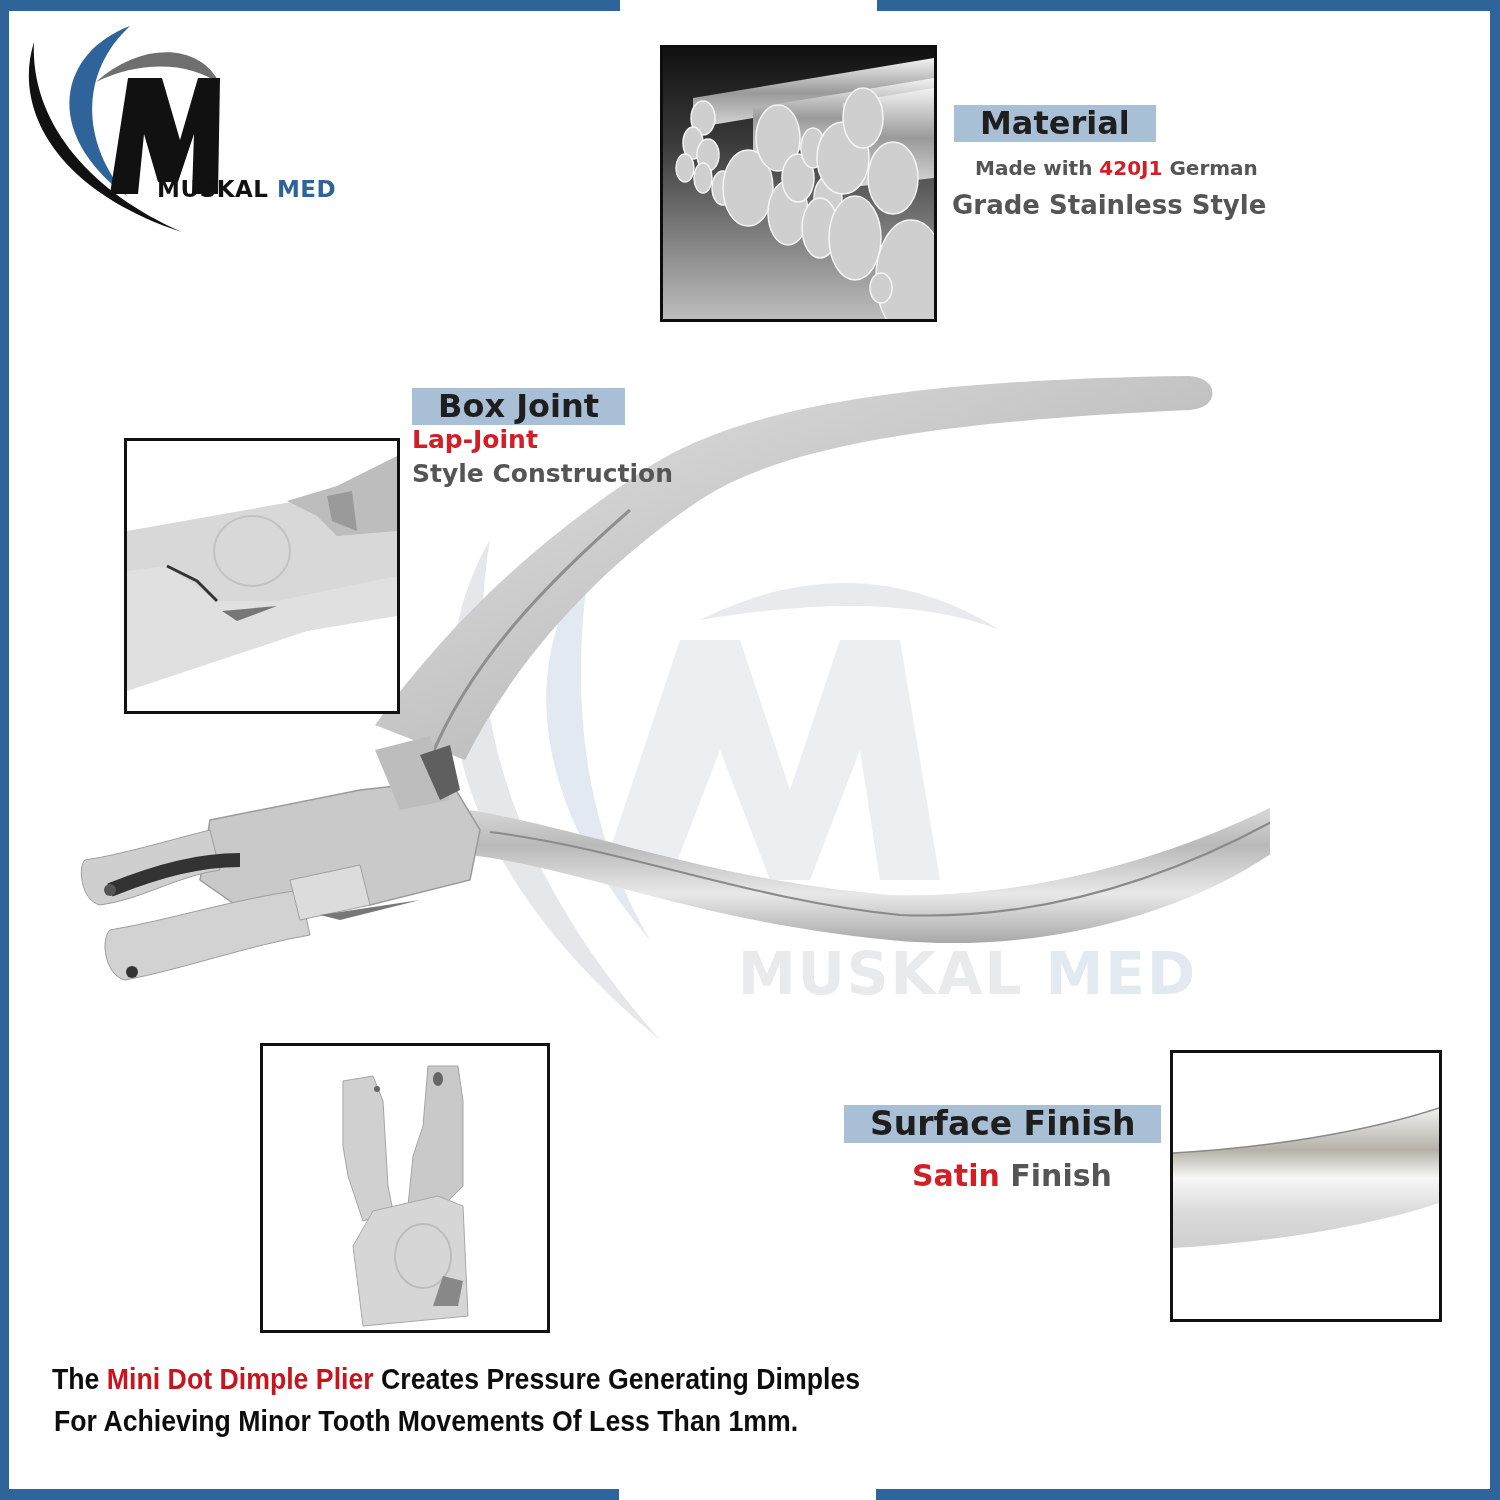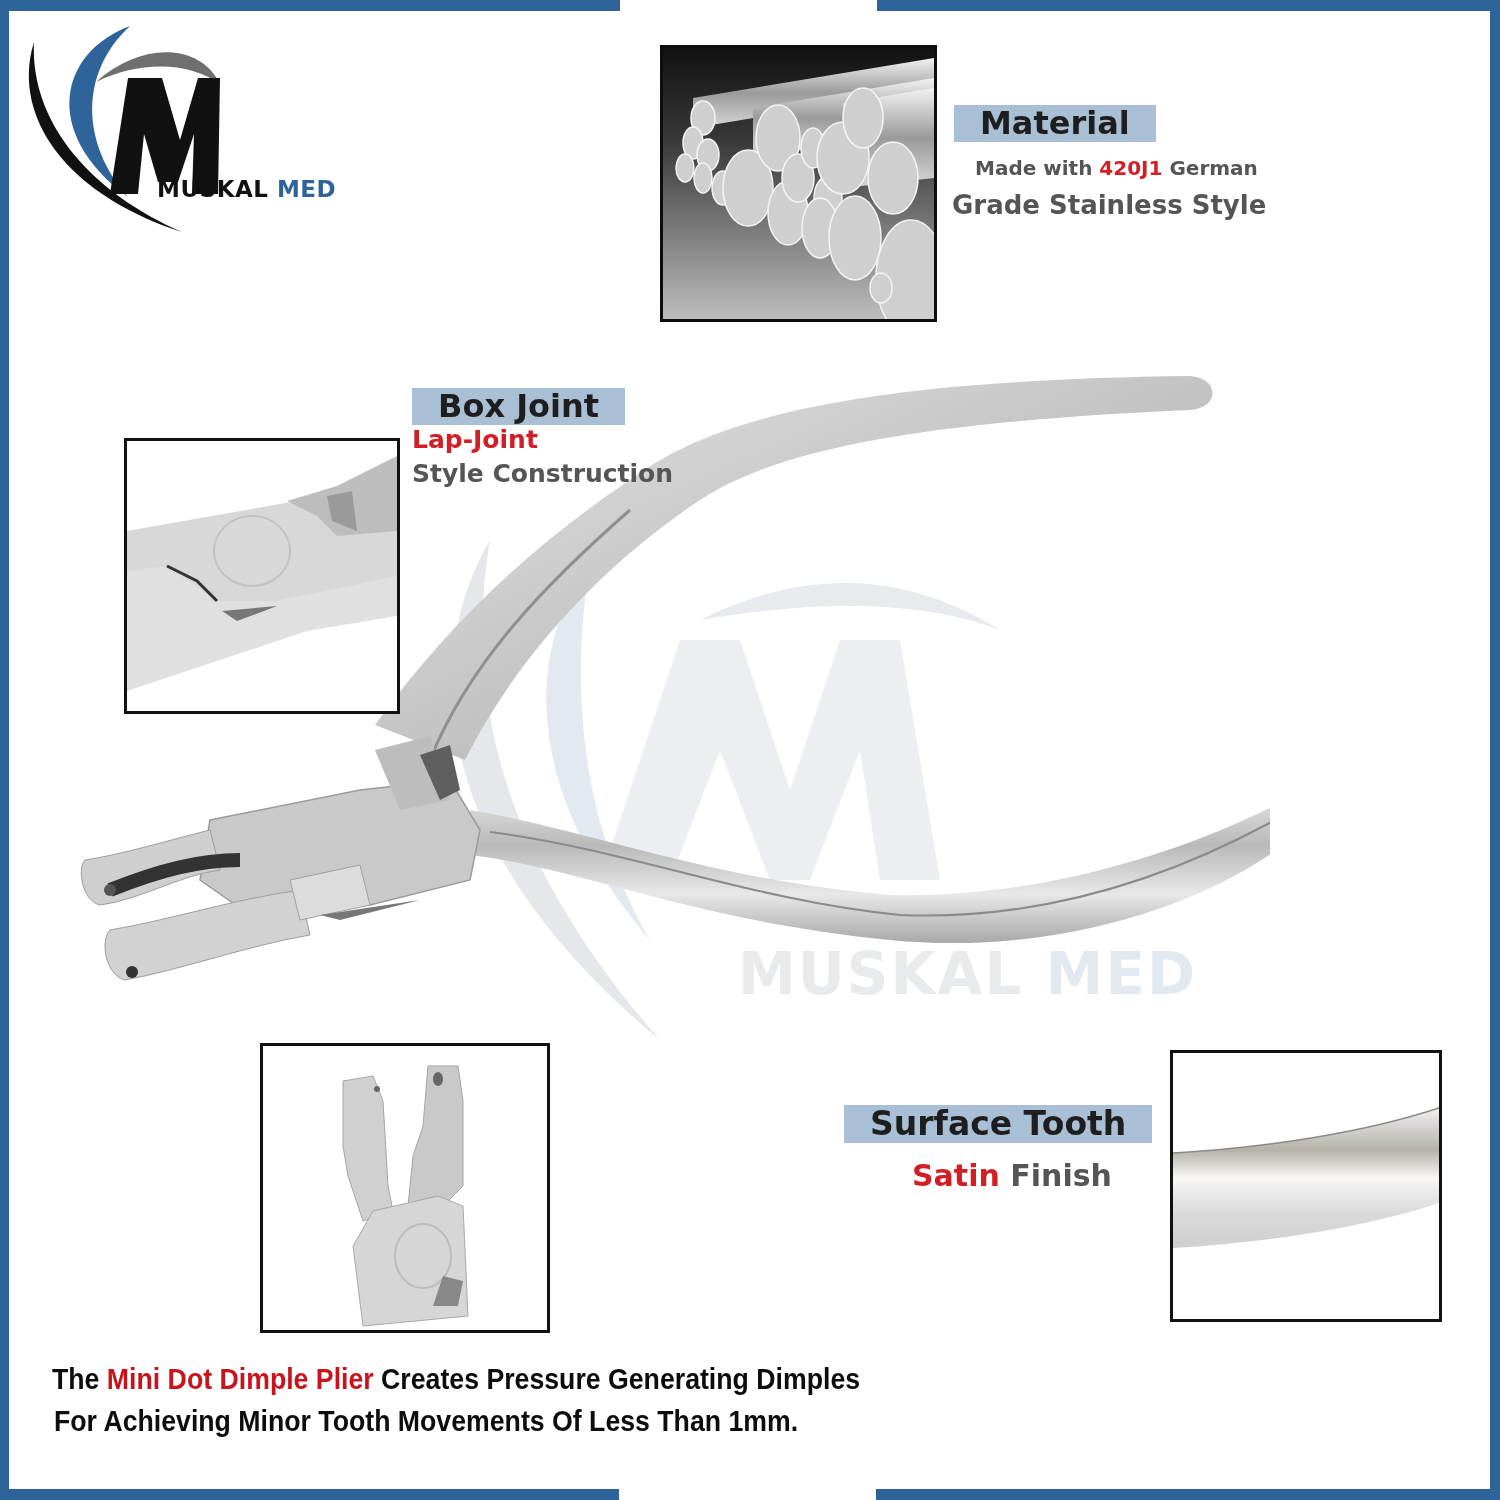--- a/index.html
+++ b/index.html
@@ -216,21 +216,21 @@
     <polygon points="80,35 110,30 120,55 125,140 130,165 100,175 85,130 80,100" fill="#d0d0d0" stroke="#a5a5a5"></polygon>
     <circle cx="114" cy="43" r="3" fill="#666"></circle>
     <polygon points="165,20 195,20 200,55 200,140 175,165 145,160 150,110 160,80" fill="#c9c9c9" stroke="#a5a5a5"></polygon>
     <ellipse cx="175" cy="33" rx="5" ry="7" fill="#666"></ellipse>
     <polygon points="110,165 175,150 200,160 205,270 100,280 90,200" fill="#d6d6d6" stroke="#a8a8a8"></polygon>
     <ellipse cx="160" cy="210" rx="28" ry="32" fill="none" stroke="#bcbcbc" stroke-width="2"></ellipse>
     <polygon points="180,230 200,235 195,260 170,260" fill="#888"></polygon>
   </svg>
 </div>
 
-<div class="feature-title title-surface">Surface Tooth</div>
+<div class="feature-title title-surface">Surface Finish</div>
 <div class="feature-line sf-line1">
   <span class="red">Satin</span><span> Finish</span>
 </div>
 
 <div class="inset inset-surface">
   <svg viewBox="0 0 266 266">
     <defs>
       <linearGradient id="satin" x1="0" y1="0" x2="0" y2="1">
         <stop offset="0" stop-color="#f0f0f0"></stop>
           <stop offset="0.3" stop-color="#b5b1a8"></stop>

